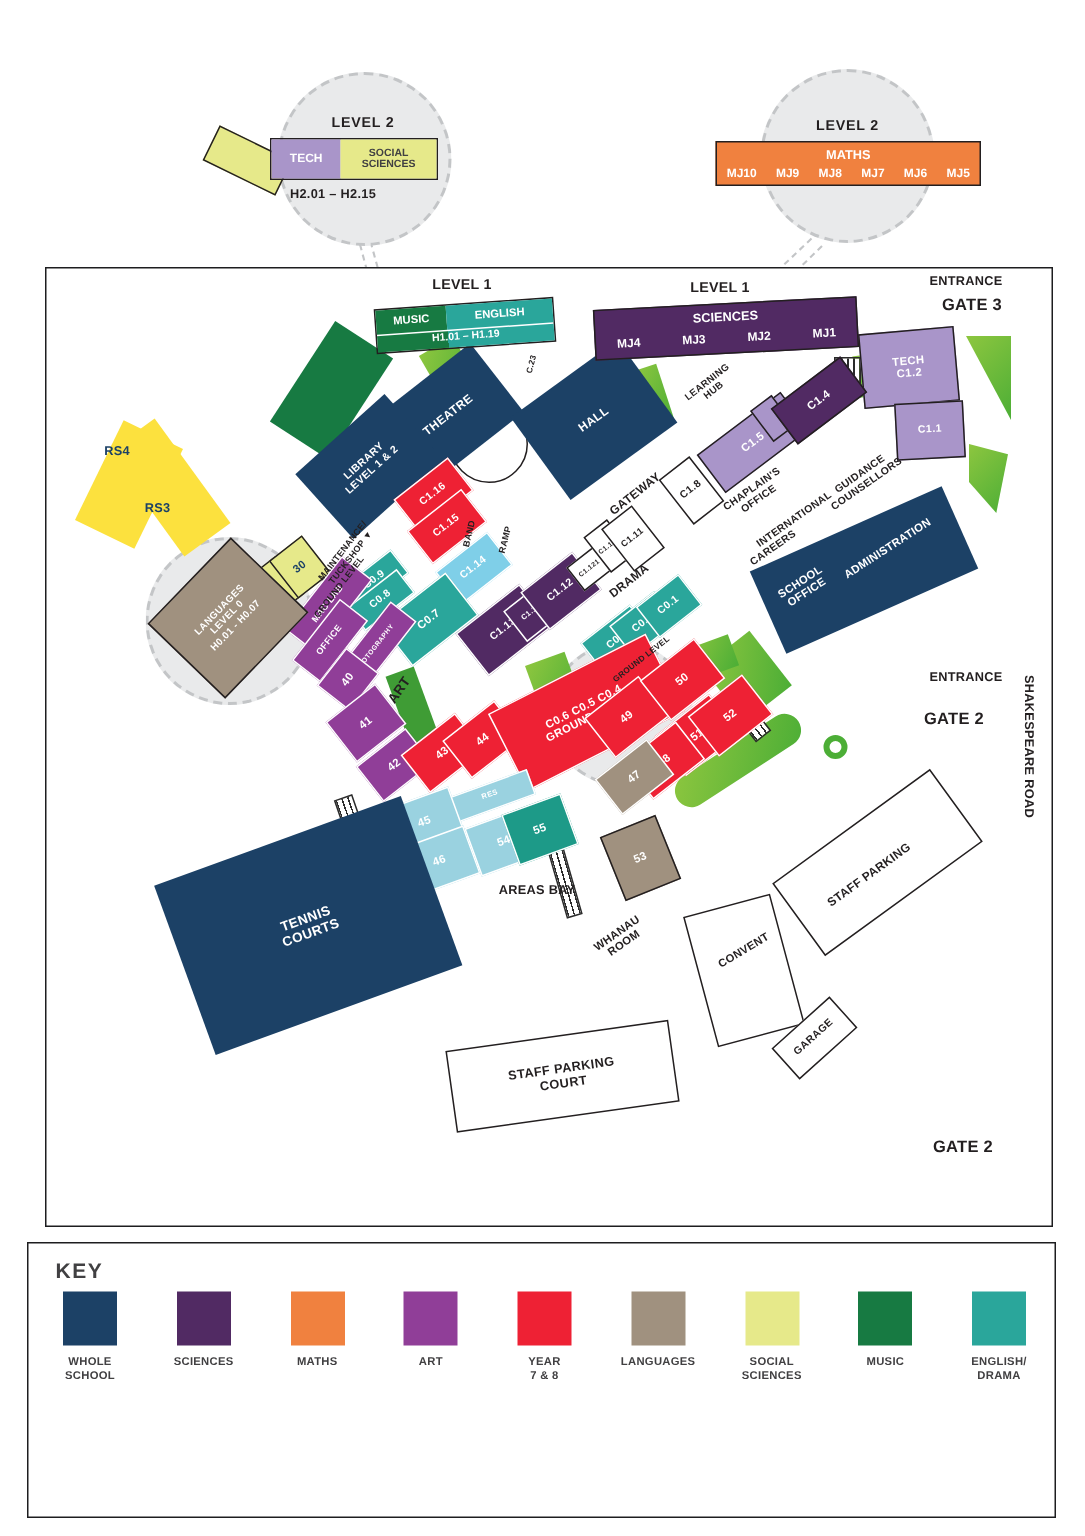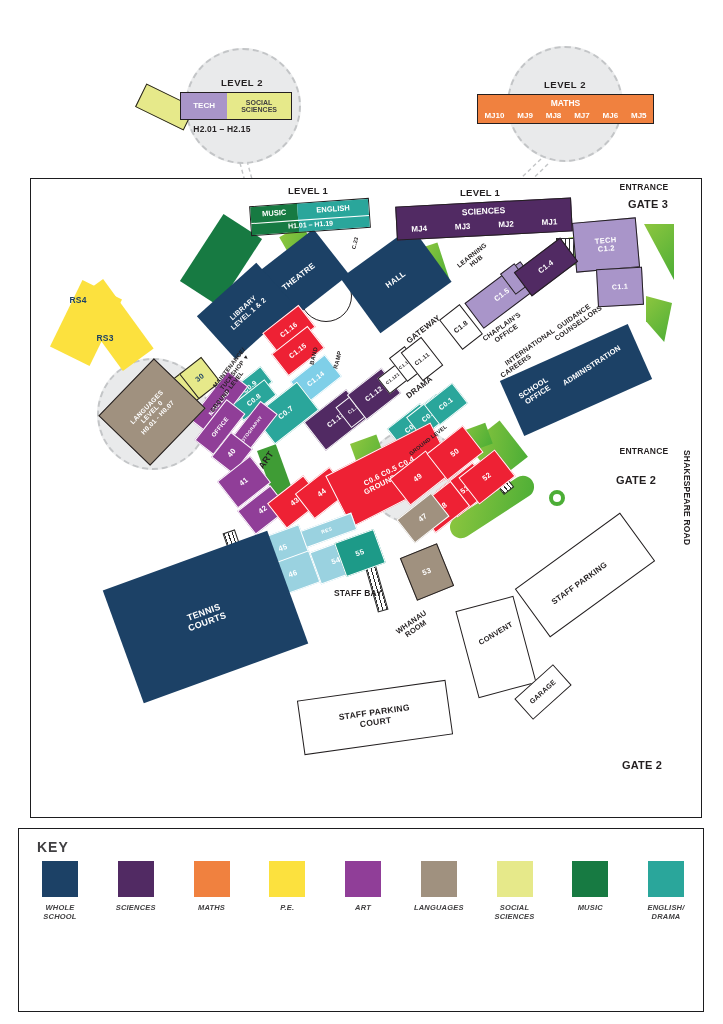--- a/index.html
+++ b/index.html
@@ -12,21 +12,21 @@
        font-weight:700;white-space:pre-line;line-height:1.12;box-sizing:border-box;letter-spacing:.3px;}
   .lbl{position:absolute;font-weight:700;white-space:pre-line;text-align:center;line-height:1.12;letter-spacing:.2px;}
   #mapFrame{position:absolute;left:30px;top:178px;width:672px;height:640px;border:1.5px solid #1d1d1f;box-sizing:border-box;background:#fff;}
   #svgLayer{position:absolute;left:0;top:0;width:723px;height:1024px;pointer-events:none;}
   
   .bar{position:absolute;display:flex;border:1.5px solid #231f20;box-sizing:border-box;}
   .seg{display:flex;align-items:center;justify-content:center;color:#fff;font-weight:700;text-align:center;line-height:1.05;white-space:pre-line;}
   
   #keyPanel{position:absolute;left:18px;top:828px;width:686px;height:184px;border:1.5px solid #1d1d1f;box-sizing:border-box;background:#fff;}
   #keyTitle{position:absolute;left:18px;top:10px;font-size:14px;font-weight:700;color:#414042;letter-spacing:1px;}
-  #swRow{position:absolute;left:14px;top:32px;right:10px;display:flex;justify-content:space-between;font-style:italic;}
+  #swRow{position:absolute;left:14px;top:32px;right:10px;display:flex;justify-content:space-between;}
   .swItem{display:flex;flex-direction:column;align-items:center;width:54px;}
   .sw{width:36px;height:36px;}
   .swLabel{margin-top:6px;font-size:7.5px;font-weight:700;color:#414042;text-align:center;white-space:pre-line;line-height:1.2;letter-spacing:.2px;}
   #keyRow2{position:absolute;left:30px;top:118px;display:flex;align-items:center;}
   #addIcon{width:48px;height:48px;border-radius:50%;background:#eceded;border:2px dashed #c3c5c7;position:relative;box-sizing:border-box;}
   #addRect{position:absolute;left:12px;top:8px;width:22px;height:30px;background:#fff;border:1.5px solid #231f20;transform:rotate(35deg);}
   #addDashes{width:16px;border-top:2px dashed #c3c5c7;margin-left:4px;}
   #addLabel{margin-left:14px;font-size:8.5px;font-weight:700;color:#808285;white-space:pre-line;line-height:1.3;}
   #grassIcon{margin-left:70px;width:40px;height:40px;border-radius:50%;background:radial-gradient(circle at 35% 30%,#8dc63f,#3aa63c);}
   #grassLabel{margin-left:16px;font-size:8.5px;font-weight:700;color:#414042;}
@@ -175,21 +175,21 @@
 OFFICE</div>
       <div class="lbl" style="left: 592px; top: 366px; color: rgb(255, 255, 255); font-size: 7.5px; transform: translate(-50%, -50%) rotate(-33deg);">ADMINISTRATION</div>
       <div class="lbl" style="left: 420px; top: 388px; color: rgb(35, 31, 32); font-size: 8px; transform: translate(-50%, -50%) rotate(-38deg);">DRAMA</div>
       <div class="lbl" style="left: 428px; top: 440px; color: rgb(35, 31, 32); font-size: 5.5px; transform: translate(-50%, -50%) rotate(-38deg);">GROUND LEVEL</div>
       <div class="lbl" style="left: 232px; top: 370px; color: rgb(35, 31, 32); font-size: 6px; transform: translate(-50%, -50%) rotate(-52deg);">MAINTENANCE/
 TUCKSHOP ▼</div>
       <div class="lbl" style="left: 227px; top: 392px; color: rgb(35, 31, 32); font-size: 6px; transform: translate(-50%, -50%) rotate(-52deg);">GROUND LEVEL</div>
       <div class="lbl" style="left: 314px; top: 356px; color: rgb(35, 31, 32); font-size: 6px; transform: translate(-50%, -50%) rotate(-76deg);">BAND</div>
       <div class="lbl" style="left: 338px; top: 360px; color: rgb(35, 31, 32); font-size: 6px; transform: translate(-50%, -50%) rotate(-76deg);">RAMP</div>
       <div class="lbl" style="left: 266px; top: 460px; color: rgb(35, 31, 32); font-size: 9px; transform: translate(-50%, -50%) rotate(-55deg);">ART</div>
-      <div class="lbl" style="left: 358px; top: 594px; color: rgb(35, 31, 32); font-size: 8.5px; transform: translate(-50%, -50%) rotate(0deg);">STAFF BAY</div>
+      <div class="lbl" style="left: 358px; top: 594px; color: rgb(35, 31, 32); font-size: 8.5px; transform: translate(-50%, -50%) rotate(0deg);">AREAS BAY</div>
       <div class="lbl" style="left: 414px; top: 626px; color: rgb(35, 31, 32); font-size: 7.5px; transform: translate(-50%, -50%) rotate(-35deg);">WHANAU
 ROOM</div>
       <div class="lbl" style="left: 496px; top: 634px; color: rgb(35, 31, 32); font-size: 7.5px; transform: translate(-50%, -50%) rotate(-31deg);">CONVENT</div>
       <div class="lbl" style="left: 580px; top: 584px; color: rgb(35, 31, 32); font-size: 8px; transform: translate(-50%, -50%) rotate(-36deg);">STAFF PARKING</div>
     </div>
 
 <div>
   <div class="lv2" style="left:242px;top:82px;">LEVEL 2</div>
   <div class="bld" style="left:138px;top:94px;width:54px;height:26px;transform:rotate(26deg);background:#e6e98a;border:1.5px solid #231f20;"></div>
   <div class="bar" style="left:180px;top:92px;width:112px;height:28px;">
@@ -241,26 +241,27 @@
         </div>
         <div class="swItem">
           <div class="sw" style="background: rgb(81, 42, 99);"></div>
           <div class="swLabel">SCIENCES</div>
         </div>
         <div class="swItem">
           <div class="sw" style="background: rgb(240, 129, 63);"></div>
           <div class="swLabel">MATHS</div>
         </div>
         <div class="swItem">
-          <div class="sw" style="background: rgb(252, 225, 62);"></div>
-          <div class="swLabel">P.E.</div>
-        </div>
-        <div class="swItem">
           <div class="sw" style="background: rgb(144, 62, 152);"></div>
           <div class="swLabel">ART</div>
+        </div>
+        <div class="swItem">
+          <div class="sw" style="background: rgb(238, 33, 52);"></div>
+          <div class="swLabel">YEAR
+7 &amp; 8</div>
         </div>
         <div class="swItem">
           <div class="sw" style="background: rgb(160, 145, 127);"></div>
           <div class="swLabel">LANGUAGES</div>
         </div>
         <div class="swItem">
           <div class="sw" style="background: rgb(230, 233, 138);"></div>
           <div class="swLabel">SOCIAL
 SCIENCES</div>
         </div>

